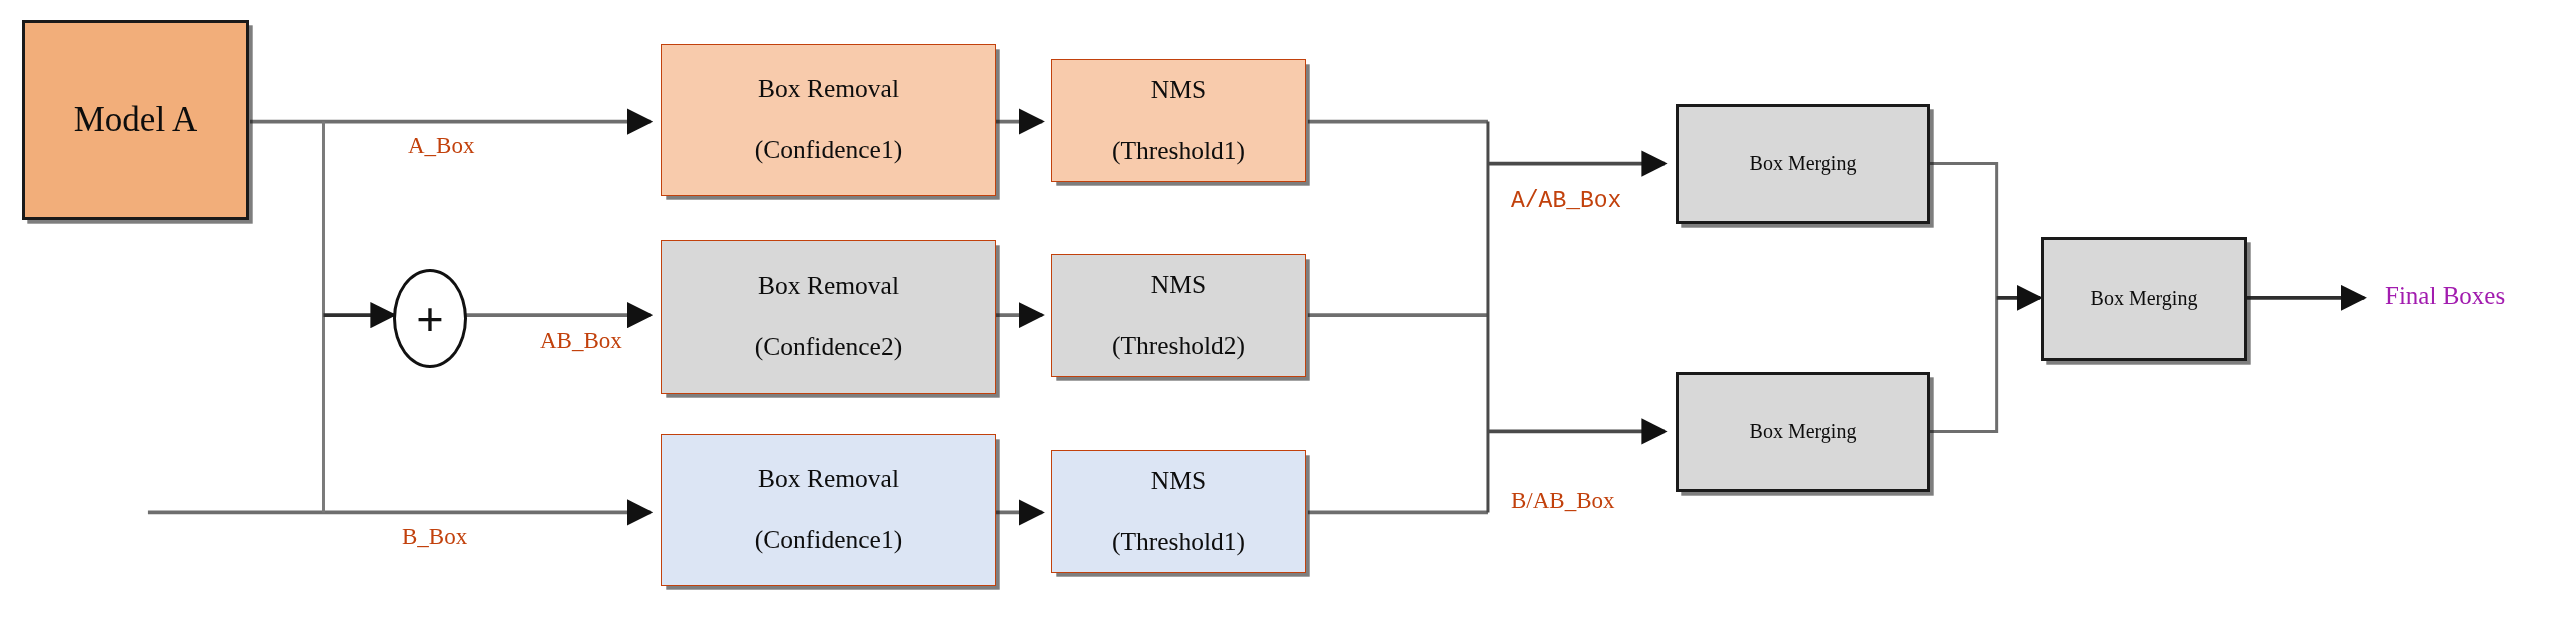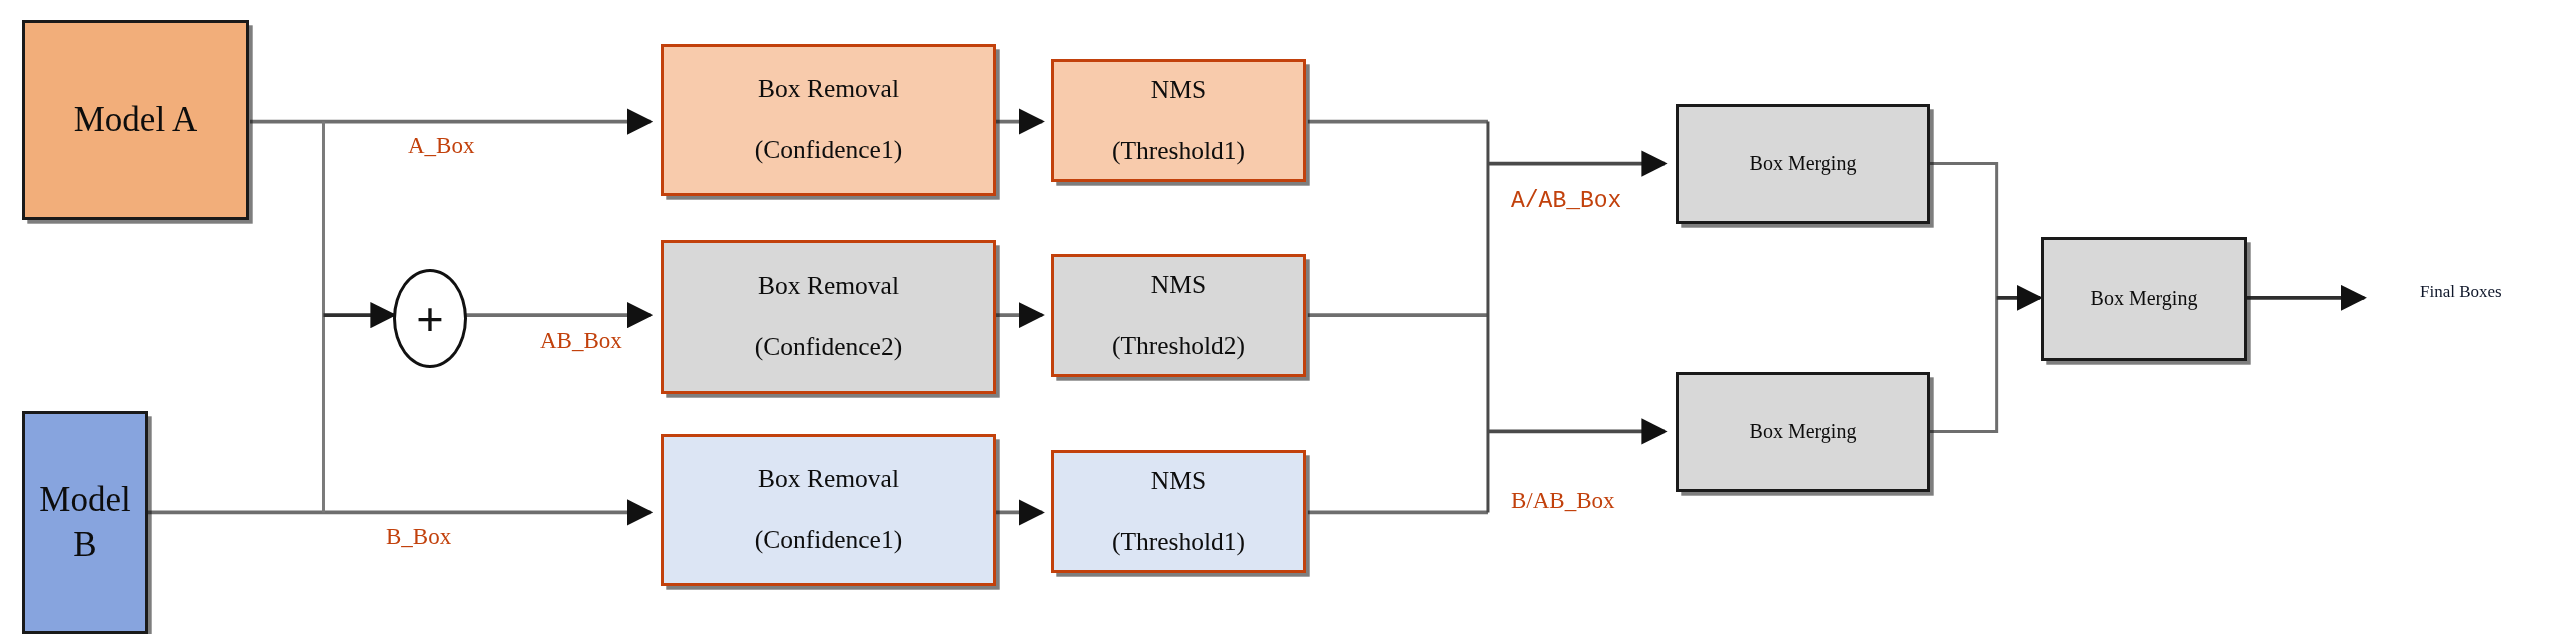--- a/index.html
+++ b/index.html
@@ -21,23 +21,23 @@
     justify-content:center;
     text-align:center;
     color:#0d0d0d;
     line-height:1.28;
     white-space:pre-line;
   }
   .node .ln{display:block;}
   
   .shadowed{box-shadow:4.5px 4.5px 0 -0.8px rgba(20,20,20,0.55);}
   .model{border:3px solid #1a1a1a;font-size:35px;}
-  .proc{border:3px solid #c2410c;font-size:25.5px;gap:28px;}
+  .proc{border:1px solid #c2410c;font-size:25.5px;gap:28px;}
   .merge{border:3px solid #1a1a1a;font-size:20px;}
-  .plain-text{position:absolute;font-size:17px;color:#0f172a;white-space:nowrap;margin-left:35px;}
+  .plain-text{position:absolute;font-size:25px;color:#a21caf;white-space:nowrap;}
   .edge-label{position:absolute;font-size:23px;color:#c2410c;white-space:nowrap;}
   .adder{
     position:absolute;
     border:3px solid #111;
     border-radius:50%;
     background:#ffffff;
     display:flex;align-items:center;justify-content:center;
     font-size:47px;color:#111;font-family:"Liberation Sans",sans-serif;
     line-height:1;
   }
@@ -94,23 +94,20 @@
 
     <g stroke="#2e2e2e" stroke-width="5" fill="none">
       <path d="M 2992 397 L 3150 397" marker-end="url(#ahd)"></path>
     </g>
   </svg>
 
   <div class="node model shadowed" style="left:22px;top:20px;width:227px;height:200px;background:#F2AE7A;">
     <span class="ln">Model A</span>
   </div>
 
-  <div class="node model shadowed" style="left:22px;top:411px;width:126px;height:223px;background:#87A4DE;">
-    <span class="ln">Model B</span>
-  </div>
 
   <div class="adder" style="left:393px;top:269px;width:68px;height:93px;">
     <span>+</span>
   </div>
 
   <div class="node proc shadowed" style="left:661px;top:44px;width:335px;height:152px;background:#F8CBAC;">
     <span class="ln">Box Removal</span>
     <span class="ln">(Confidence1)</span>
   </div>
 
@@ -150,20 +147,20 @@
   <div class="node merge shadowed" style="left:2041px;top:237px;width:206px;height:124px;background:#D8D8D8;">
     <span class="ln">Box Merging</span>
   </div>
 
   <div class="plain-text" style="left:2385px;top:282px;">Final Boxes</div>
 
   <div class="edge-label" style="left:408px;top:133px;">A_Box</div>
 
   <div class="edge-label" style="left:540px;top:328px;">AB_Box</div>
 
-  <div class="edge-label" style="left:386px;top:524px;">B_Box</div>
+  <div class="edge-label" style="left:402px;top:524px;">B_Box</div>
 
   <div class="edge-label" style="left:1511px;top:188px;font-family:Liberation Mono, monospace;">A/AB_Box</div>
 
   <div class="edge-label" style="left:1511px;top:454px;margin-top:34px;">B/AB_Box</div>
 
 </div>
 
 
 </body></html>

